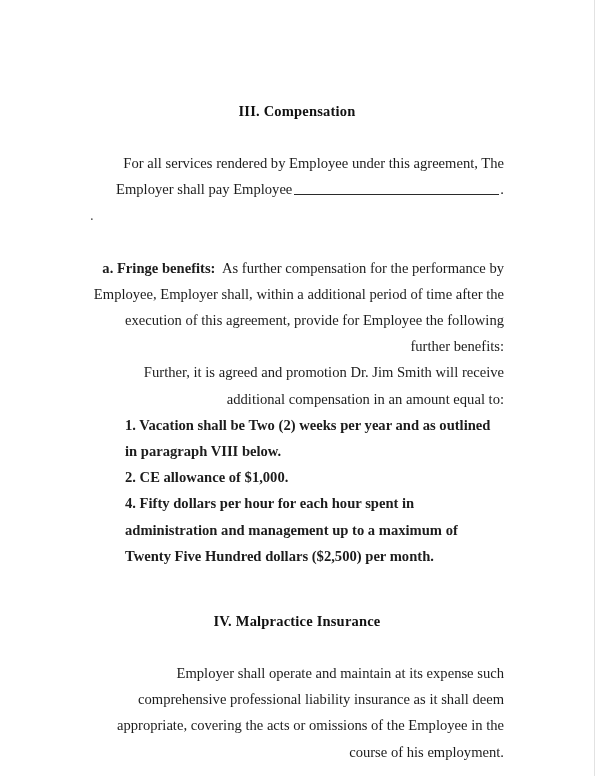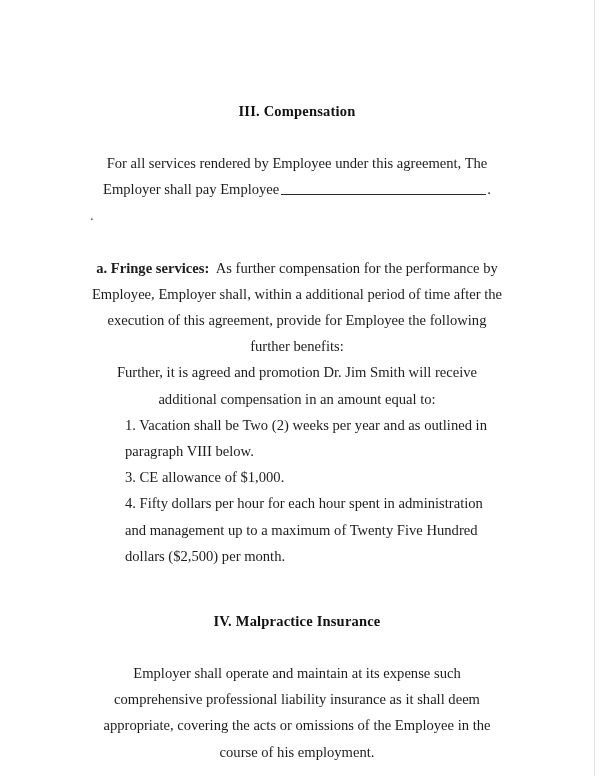--- a/index.html
+++ b/index.html
@@ -40,21 +40,21 @@
     font-size: 14.5px;
     letter-spacing: 0.2px;
     line-height: 26px;
     margin: 0;
     color: #111111;
   }
   .para {
     font-size: 14.6px;
     line-height: 26.2px;
     margin: 0;
-    text-align: center;
+    text-align: right;
     color: #1c1c1c;
   }
   .para .lead {
     font-weight: bold;
   }
   .fill-line {
     display: inline-block;
     width: 205px;
     border-bottom: 1px solid #2a2a2a;
     height: 13px;
@@ -70,20 +70,21 @@
   .list {
     margin: 0;
     padding: 0;
     list-style: none;
   }
   .list-item {
     font-size: 14.6px;
     line-height: 26.2px;
     margin: 0 0 0 35px;
     color: #1c1c1c;
+    font-weight: bold;
   }
   .gap-md { height: 26px; }
   .gap-lg { height: 39px; }
 </style>
 </head>
 <body>
 
 <div class="page">
 
   <div class="scan-edge-right"></div>
@@ -93,27 +94,27 @@
     <h2 class="heading">III. Compensation</h2>
 
     <div class="gap-md"></div>
 
     <p class="para"><span>For all services rendered by Employee under this agreement, The Employer shall pay Employee</span><span class="fill-line"></span><span>.</span></p>
 
     <p class="stray-mark">.</p>
 
     <div class="gap-md"></div>
 
-    <p class="para"><span class="lead">a. Fringe services:</span>&nbsp; <span>As further compensation for the performance by Employee, Employer shall, within a additional period of time after the execution of this agreement, provide for Employee the following further benefits:</span></p>
+    <p class="para"><span class="lead">a. Fringe benefits:</span>&nbsp; <span>As further compensation for the performance by Employee, Employer shall, within a additional period of time after the execution of this agreement, provide for Employee the following further benefits:</span></p>
 
     <p class="para">Further, it is agreed and promotion Dr. Jim Smith will receive additional compensation in an amount equal to:</p>
 
     <ul class="list">
       <li class="list-item">1.  Vacation shall be Two (2) weeks per year and as outlined in paragraph VIII below.</li>
-      <li class="list-item">3.  CE allowance of $1,000.</li>
+      <li class="list-item">2.  CE allowance of $1,000.</li>
       <li class="list-item">4. Fifty dollars per hour for each hour spent in administration and management up to a maximum of Twenty Five Hundred dollars ($2,500) per month.</li>
     </ul>
 
     <div class="gap-lg"></div>
 
     <h2 class="heading">IV. Malpractice Insurance</h2>
 
     <div class="gap-md"></div>
 
     <p class="para">Employer shall operate and maintain at its expense such comprehensive professional liability insurance as it shall deem appropriate, covering the acts or omissions of the Employee in the course of his employment.</p>

